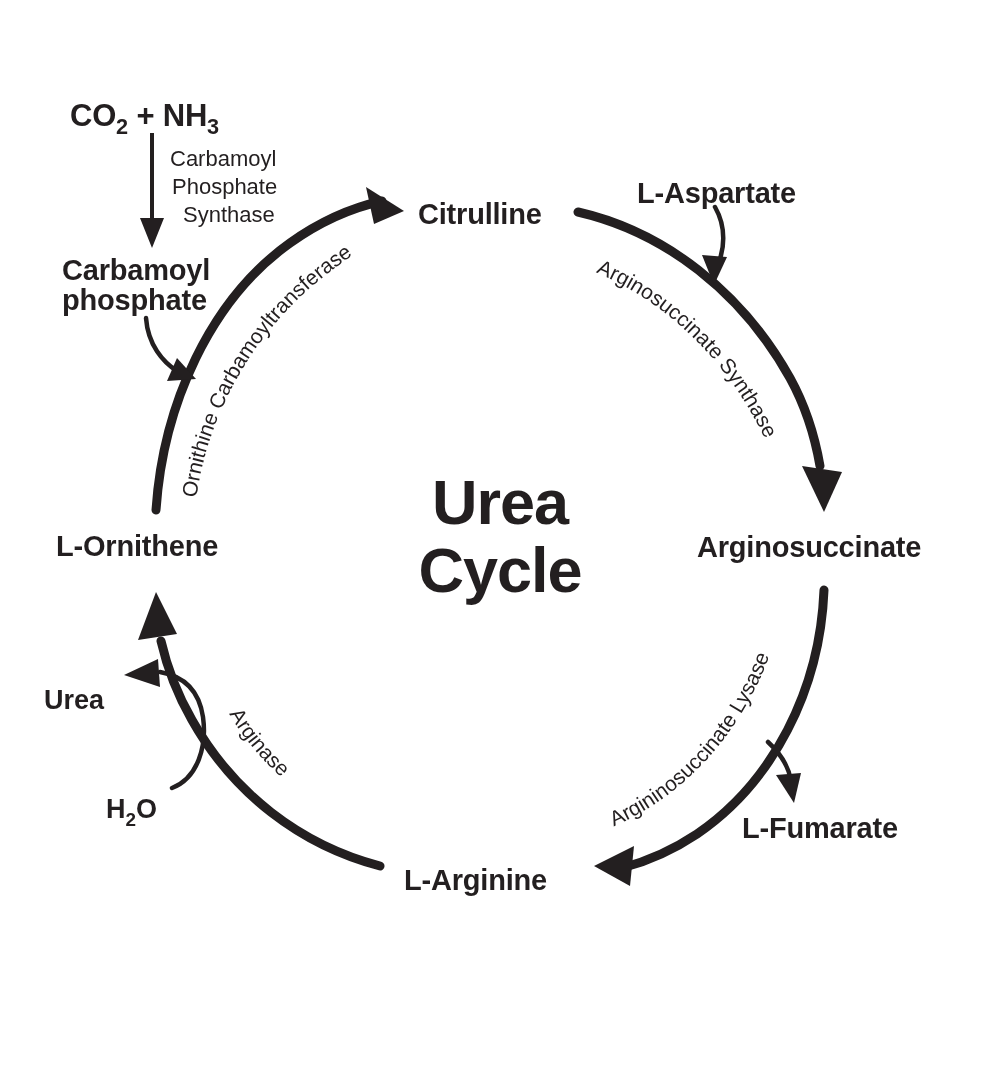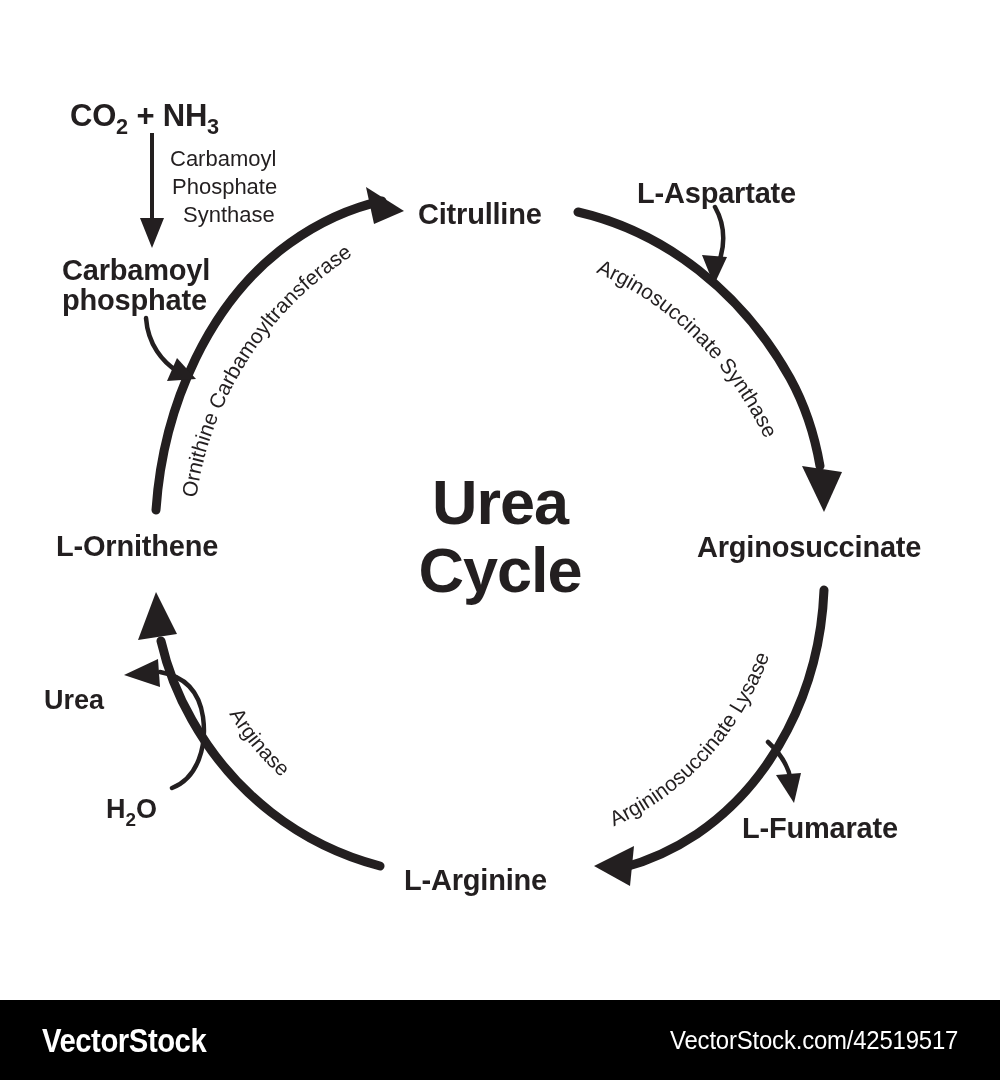--- a/index.html
+++ b/index.html
@@ -229,18 +229,14 @@
       <tspan>H</tspan><tspan class="sub" dy="8">2</tspan><tspan dy="-8">O</tspan>
     </text>
 
     <text class="svg-text metabolite" x="56" y="556">L-Ornithene</text>
 
     <text class="svg-text center-title" x="500" y="524" text-anchor="middle">Urea</text>
     <text class="svg-text center-title" x="500" y="592" text-anchor="middle">Cycle</text>
 
   </svg>
 
-  <div id="watermark-bar">
-    <span id="wm-brand">VectorStock</span>
-    <span id="wm-url">VectorStock.com/42519517</span>
-  </div>
 
 </div>
 
 </body></html>

